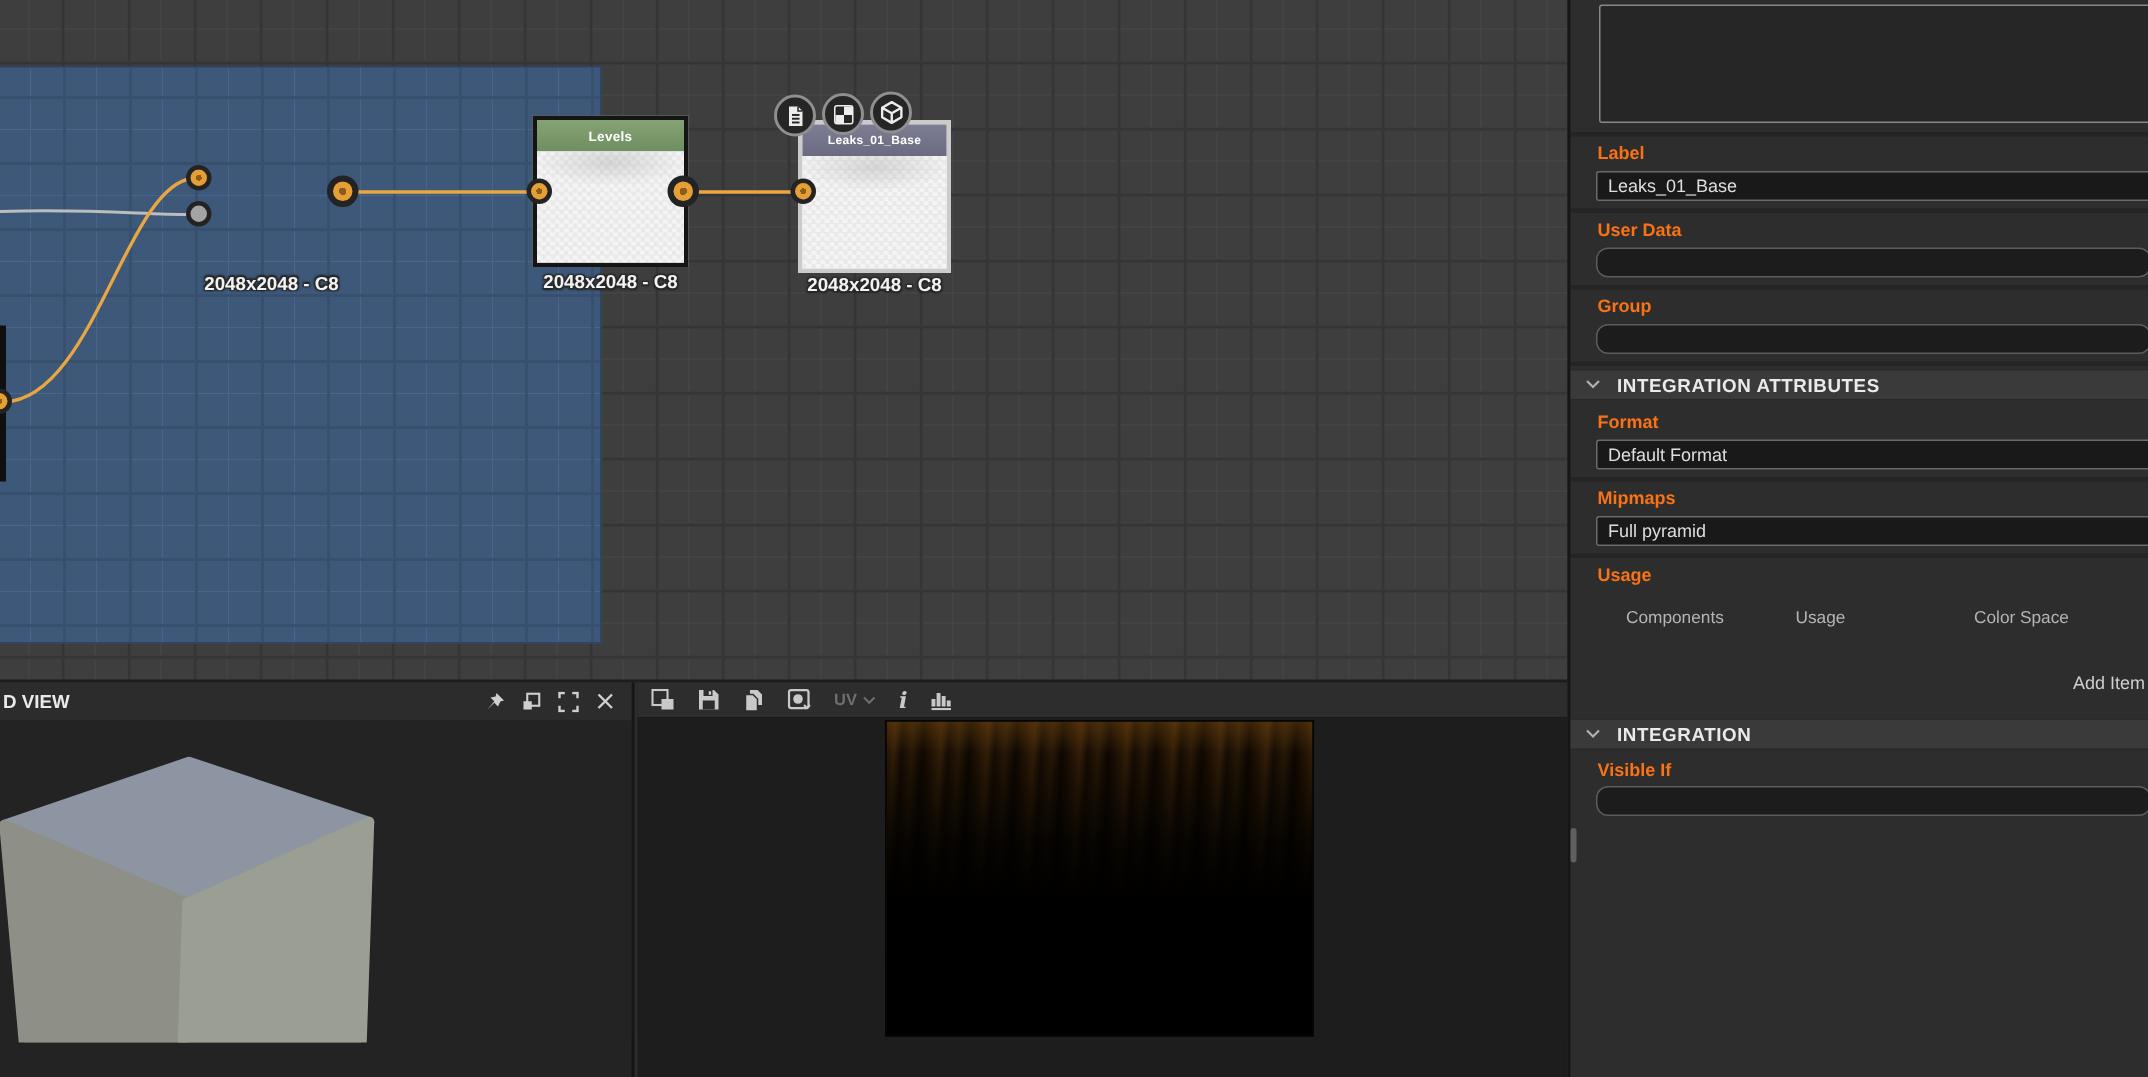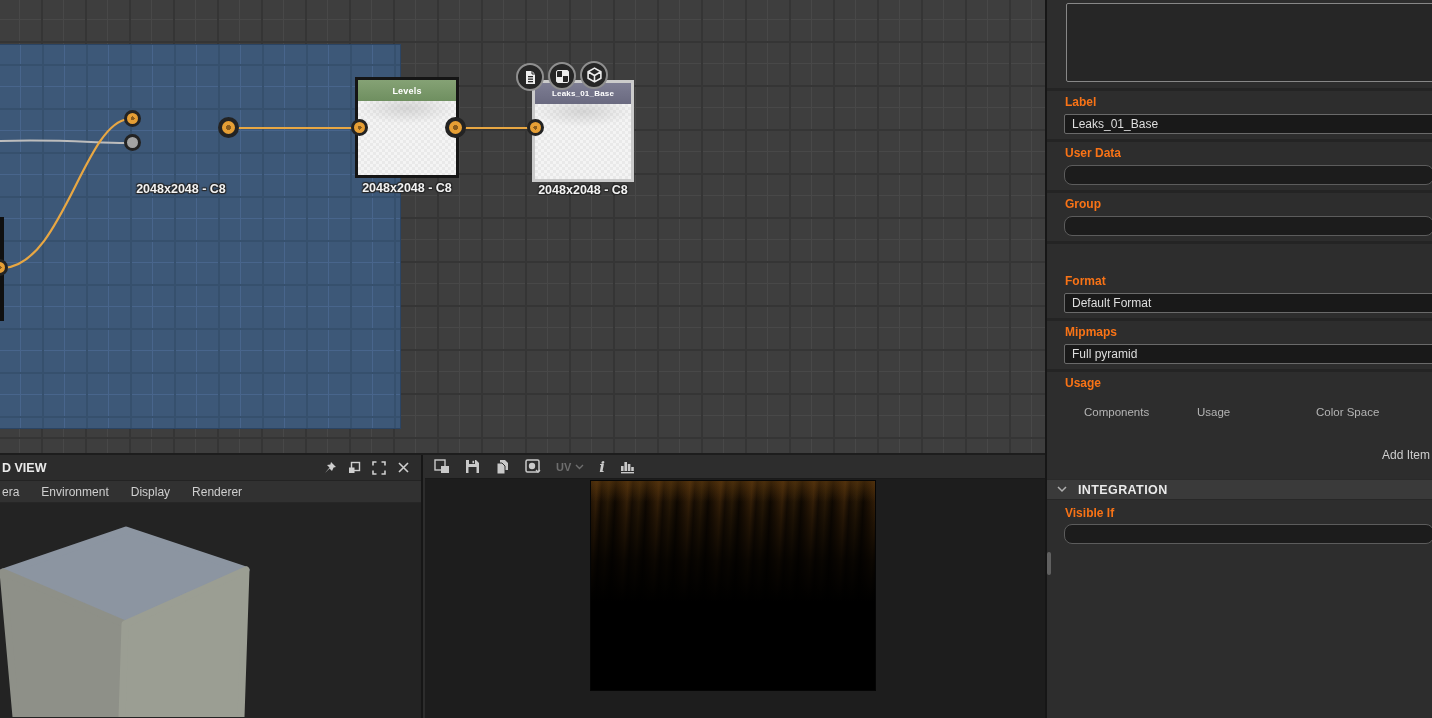--- a/index.html
+++ b/index.html
@@ -185,26 +185,20 @@
           <rect x="1" y="6.5" width="5.5" height="5.5" fill="#cfcfcf"></rect>
         </svg>
         <svg width="14" height="14" viewBox="0 0 14 14">
           <path d="M1 4.5V1h3.5 M9.5 1H13v3.5 M13 9.5V13H9.5 M4.5 13H1V9.5" fill="none" stroke="#cfcfcf" stroke-width="1.6"></path>
         </svg>
         <svg width="13" height="13" viewBox="0 0 13 13">
           <path d="M2 2l9 9M11 2l-9 9" stroke="#cfcfcf" stroke-width="1.6"></path>
         </svg>
       </span>
     </div>
-    <div class="menubar">
-      <span class="mi">era</span>
-      <span class="mi">Environment</span>
-      <span class="mi">Display</span>
-      <span class="mi">Renderer</span>
-    </div>
     <div class="viewport3d">
       <svg width="423" height="214" viewBox="0 0 423 214">
         <polygon points="3,69 126,27 246,67 125,121" fill="#8c95a1" stroke="#8c95a1" stroke-width="7" stroke-linejoin="round"></polygon>
         <polygon points="3,69 125,121 122,214 16,214" fill="#8e9088" stroke="#8e9088" stroke-width="7" stroke-linejoin="round"></polygon>
         <polygon points="125,121 246,67 241,214 122,214" fill="#9b9e93" stroke="#9b9e93" stroke-width="7" stroke-linejoin="round"></polygon>
       </svg>
     </div>
   </div>
 
   <div class="view2d">
@@ -270,20 +264,26 @@
     <div class="fsep" style="top:139px"></div>
     <div class="fheading" style="top:146px">User Data</div>
     <input class="tinput round" style="top: 165px;" value="">
 
     <div class="fsep" style="top:190px"></div>
     <div class="fheading" style="top:197px">Group</div>
     <input class="tinput round" style="top: 216px;" value="">
 
     <div class="fsep" style="top:241px"></div>
 
+    <div class="sect" style="top:246px">
+      <svg width="10" height="7" viewBox="0 0 10 7">
+        <path d="M1 1l4 4 4-4" fill="none" stroke="#b0b0b0" stroke-width="1.5"></path>
+      </svg>
+      <span>INTEGRATION ATTRIBUTES</span>
+    </div>
 
     <div class="fheading" style="top:274px">Format</div>
     <div class="tinput" style="top:293px;line-height:19px;cursor:pointer">Default Format</div>
 
     <div class="fsep" style="top:318px"></div>
     <div class="fheading" style="top:325px">Mipmaps</div>
     <div class="tinput" style="top:344px;line-height:19px;cursor:pointer">Full pyramid</div>
 
     <div class="fsep" style="top:369px"></div>
     <div class="fheading" style="top:376px">Usage</div>

